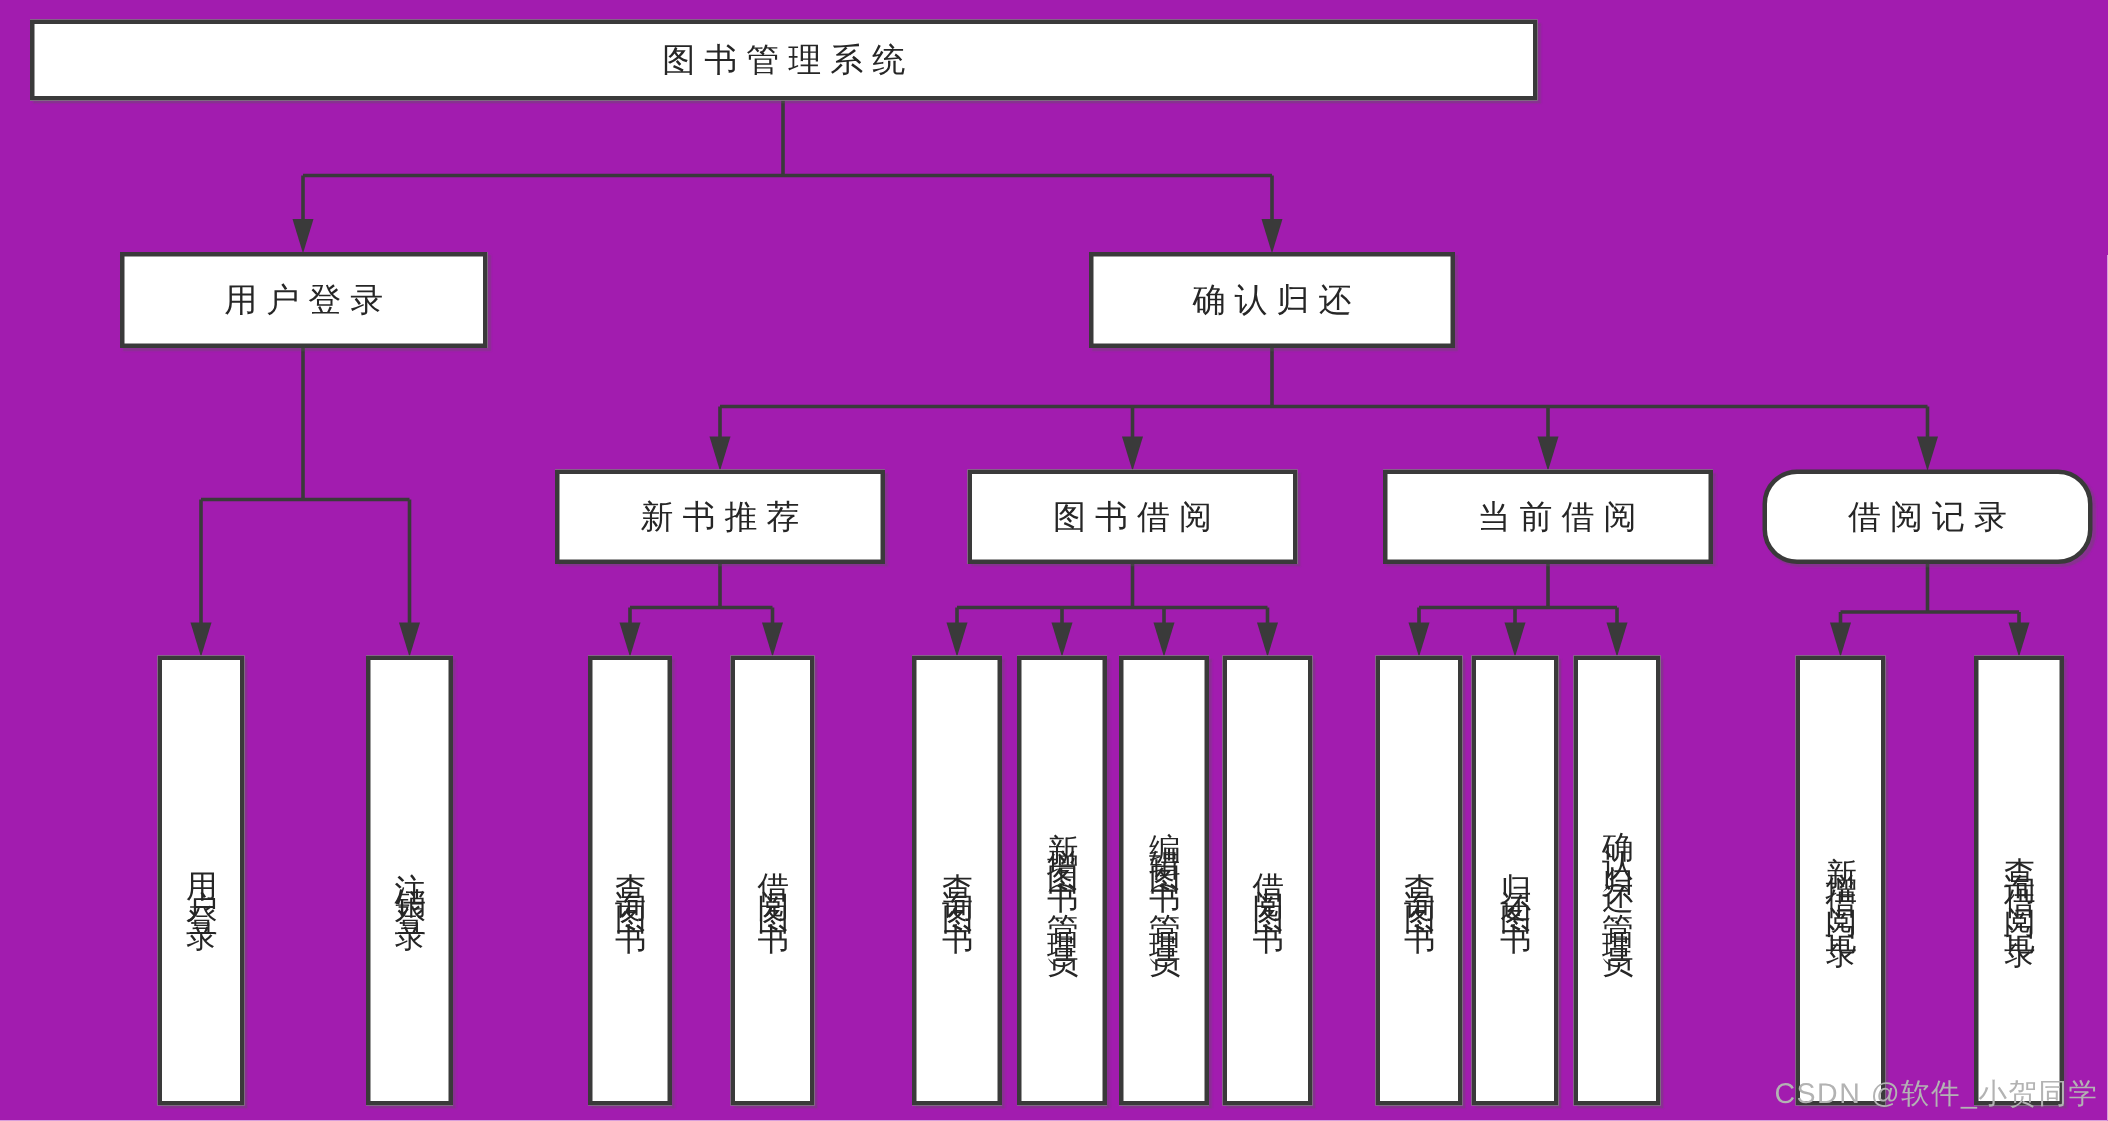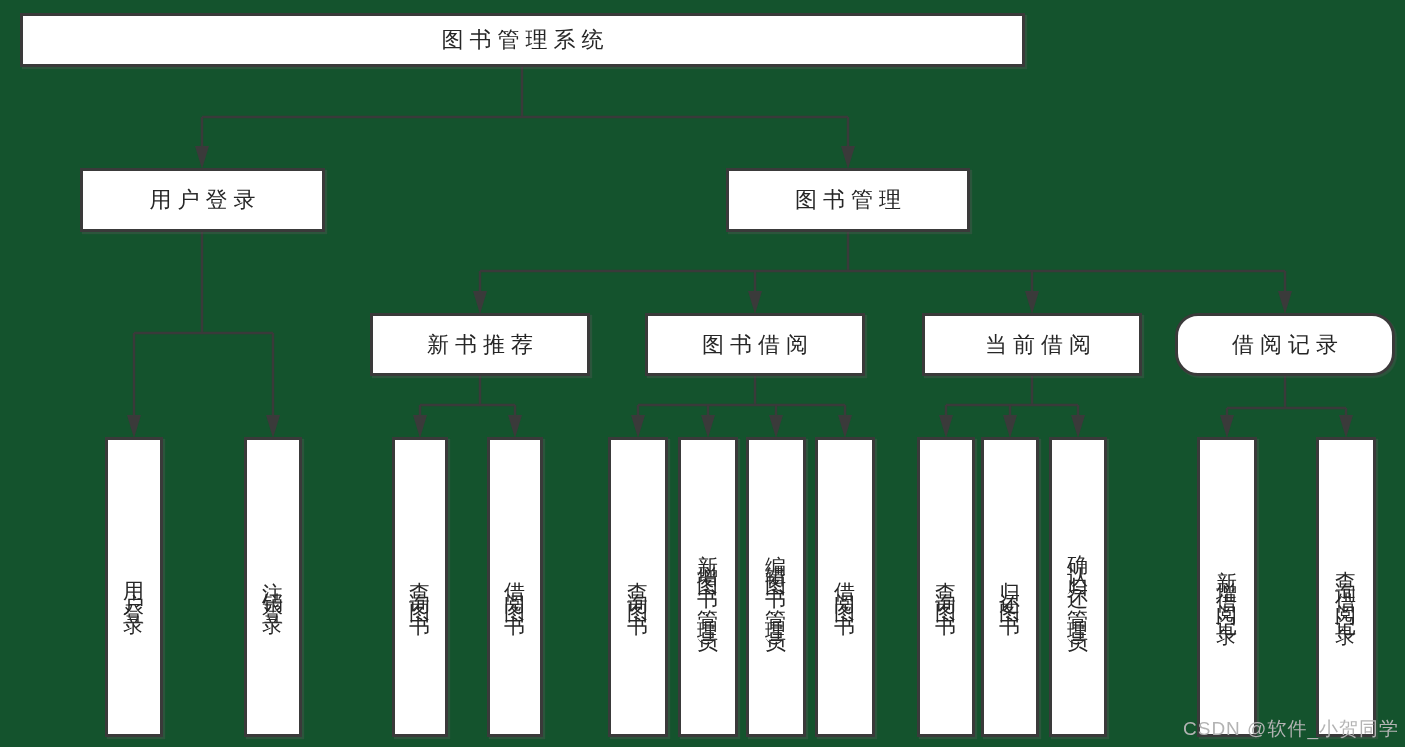--- a/index.html
+++ b/index.html
@@ -4,21 +4,21 @@
 <style>
   html, body {
     margin: 0;
     padding: 0;
     background: #ffffff;
   }
   .canvas {
     position: relative;
     width: 1405px;
     height: 747px;
-    background: #14532d;
+    background: #a21caf;
     font-family: "Liberation Sans", "DejaVu Sans", sans-serif;
     overflow: hidden;
   }
   svg.connectors {
     position: absolute;
     left: 0;
     top: 0;
     z-index: 0;
   }
   .node {
@@ -156,21 +156,21 @@
   </svg>
 
   <div class="node" style="left:20px; top:13px; width:1005px; height:54px;">
     <span class="hlabel">图书管理系统</span>
   </div>
 
   <div class="node" style="left:80px; top:168px; width:245px; height:64px;">
     <span class="hlabel">用户登录</span>
   </div>
   <div class="node" style="left:726px; top:168px; width:244px; height:64px;">
-    <span class="hlabel">图书管理</span>
+    <span class="hlabel">确认归还</span>
   </div>
 
   <div class="node" style="left:370px; top:313px; width:220px; height:63px;">
     <span class="hlabel">新书推荐</span>
   </div>
   <div class="node" style="left:645px; top:313px; width:220px; height:63px;">
     <span class="hlabel">图书借阅</span>
   </div>
   <div class="node" style="left:922px; top:313px; width:220px; height:63px;padding-left:12px;">
     <span class="hlabel">当前借阅</span>

